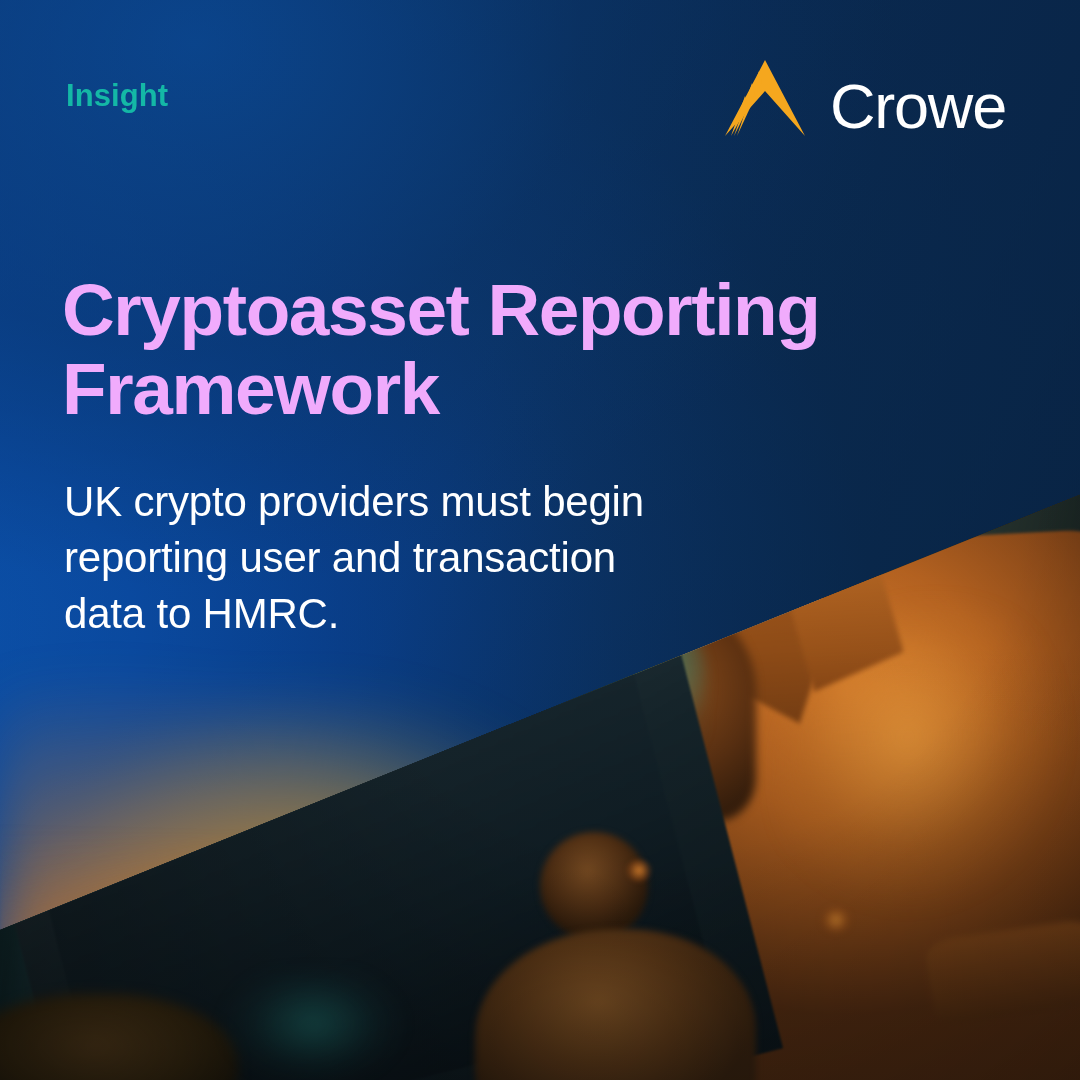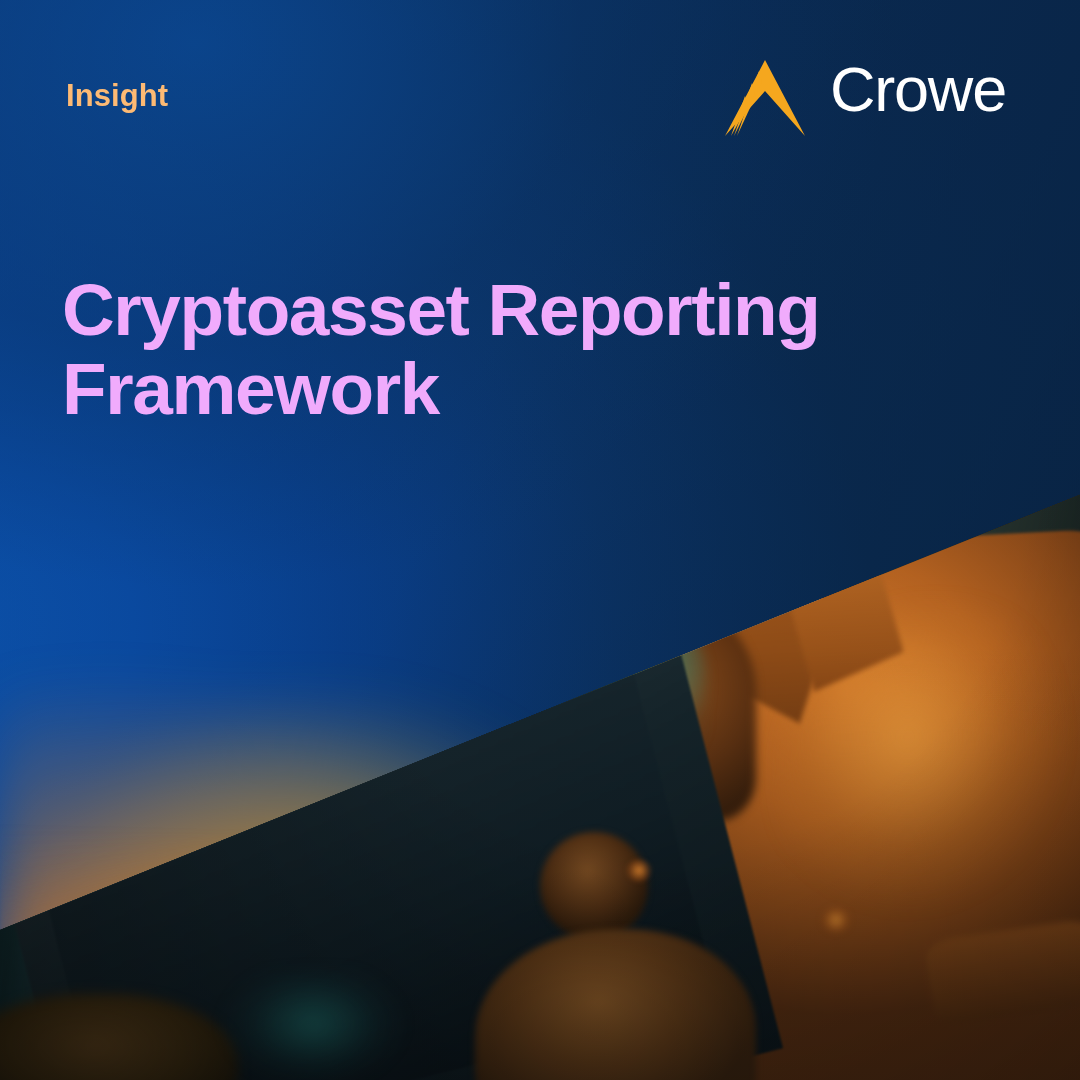--- a/index.html
+++ b/index.html
@@ -344,42 +344,42 @@
       linear-gradient(0deg, rgba(6,12,16,0.34) 0%, rgba(0,0,0,0) 40%);
   }
   .ph-vig{
     position:absolute;inset:0;
     background:radial-gradient(78% 78% at 62% 46%, rgba(0,0,0,0) 42%, rgba(0,0,0,0.38) 100%);
   }
 
   
   .eyebrow{
     position:absolute;left:66px;top:80px;
-    font-size:31px;font-weight:bold;color:#fdba74;
+    font-size:31px;font-weight:bold;color:#14b8a6;
     letter-spacing:0.1px;line-height:1;
   }
 
   .headline{
     position:absolute;left:62px;top:222px;
     width:880px;
     font-size:73px;font-weight:bold;color:#f0abfc;
     line-height:1.08;letter-spacing:-1.4px;
   }
 
   .subhead{
     position:absolute;left:64px;top:432px;
     width:640px;
     font-size:42px;font-weight:400;color:#ffffff;
     line-height:1.33;letter-spacing:-0.2px;
   }
 
   
   .logo{
     position:absolute;right:74px;top:58px;
-    display:flex;align-items:flex-start;gap:22px;
+    display:flex;align-items:flex-end;gap:22px;
   }
   .logo-mark{width:86px;height:80px;display:block;}
   .logo-word{
     font-size:63px;font-weight:400;color:#ffffff;
     letter-spacing:-1.2px;line-height:1;
     font-family:"Liberation Sans","DejaVu Sans",sans-serif;
   }
 </style>
 </head>
 <body>
@@ -442,20 +442,21 @@
       <div class="h-spark2"></div>
       <div class="t-teal-bottom"></div>
 
       <div class="ph-grade"></div>
       <div class="ph-vig"></div>
     </div>
   </div>
 
   <div class="eyebrow">Insight</div>
   <h1 class="headline">Cryptoasset Reporting Framework</h1>
+  <p class="subhead">UK crypto providers must begin reporting user and transaction data to HMRC.</p>
 
   <div class="logo">
     <svg class="logo-mark" viewBox="0 0 86 80" aria-hidden="true">
       <polygon points="43,2 83,78 43,33 3,78" fill="#F5A71E"></polygon>
       <polygon points="37,13 40,24 15,78" fill="#F5A71E"></polygon>
       <polygon points="30,25 33,36 12,78" fill="#F5A71E"></polygon>
       <polygon points="23,38 26,48 9,78" fill="#F5A71E"></polygon>
     </svg>
     <span class="logo-word">Crowe</span>
   </div>

